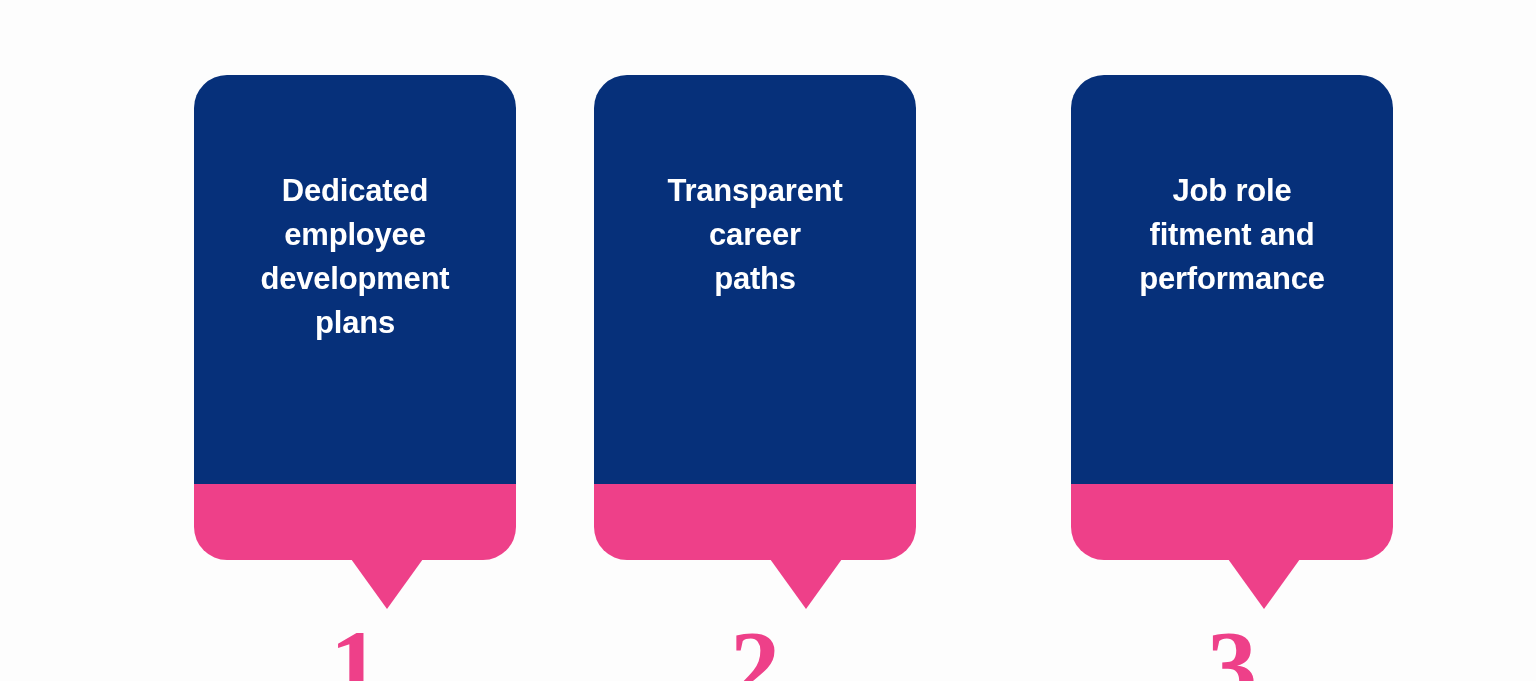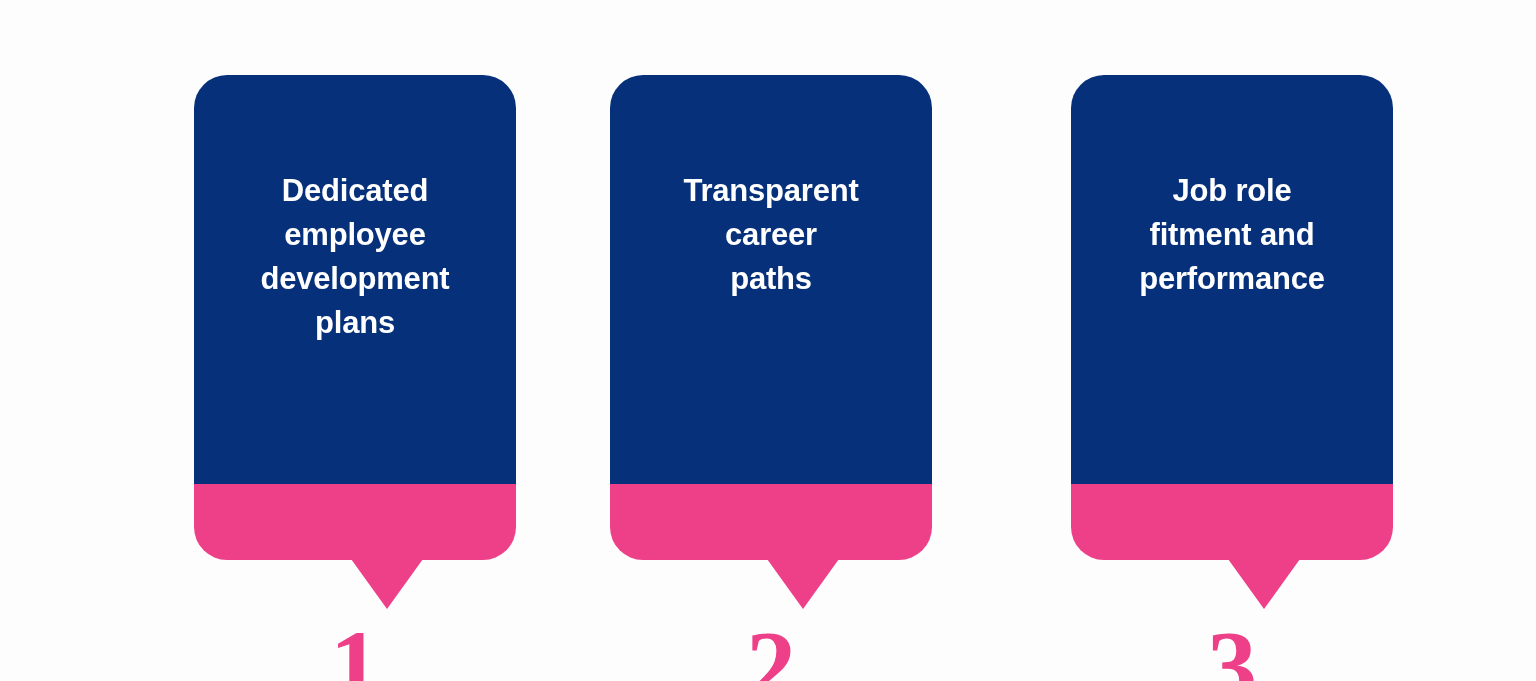--- a/index.html
+++ b/index.html
@@ -23,21 +23,21 @@
 
   .card-group {
     position: absolute;
     top: 75px;
     width: 386px;
     height: 560px;
     text-decoration: underline;
   }
 
   .card-group.g1 { left: 194px; }
-  .card-group.g2 { left: 610px; }
+  .card-group.g2 { left: 594px; padding-left: 37px; }
   .card-group.g3 { left: 1023px; margin-left: 48px; }
 
   
   .bubble {
     position: absolute;
     top: 0;
     left: 0;
     width: 322px;
     height: 409px;
     background: #06307a;

